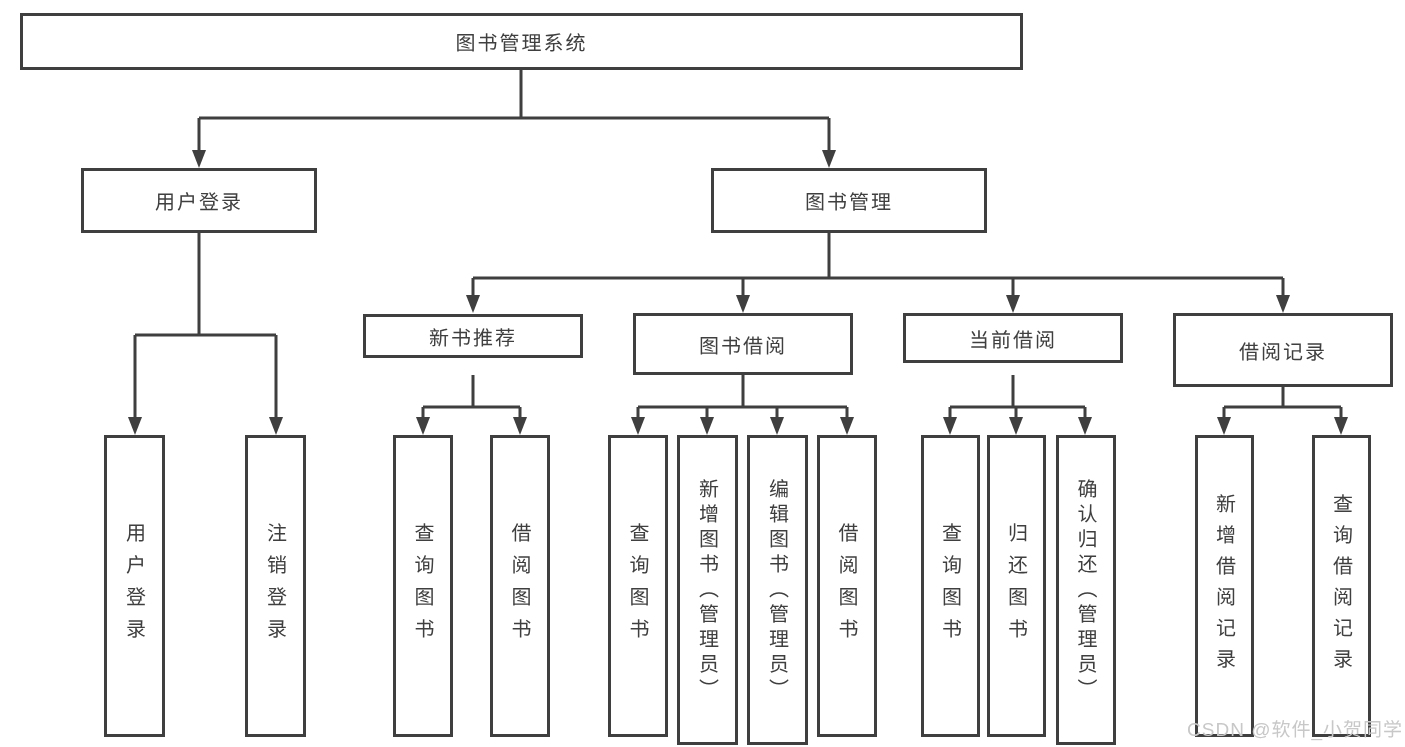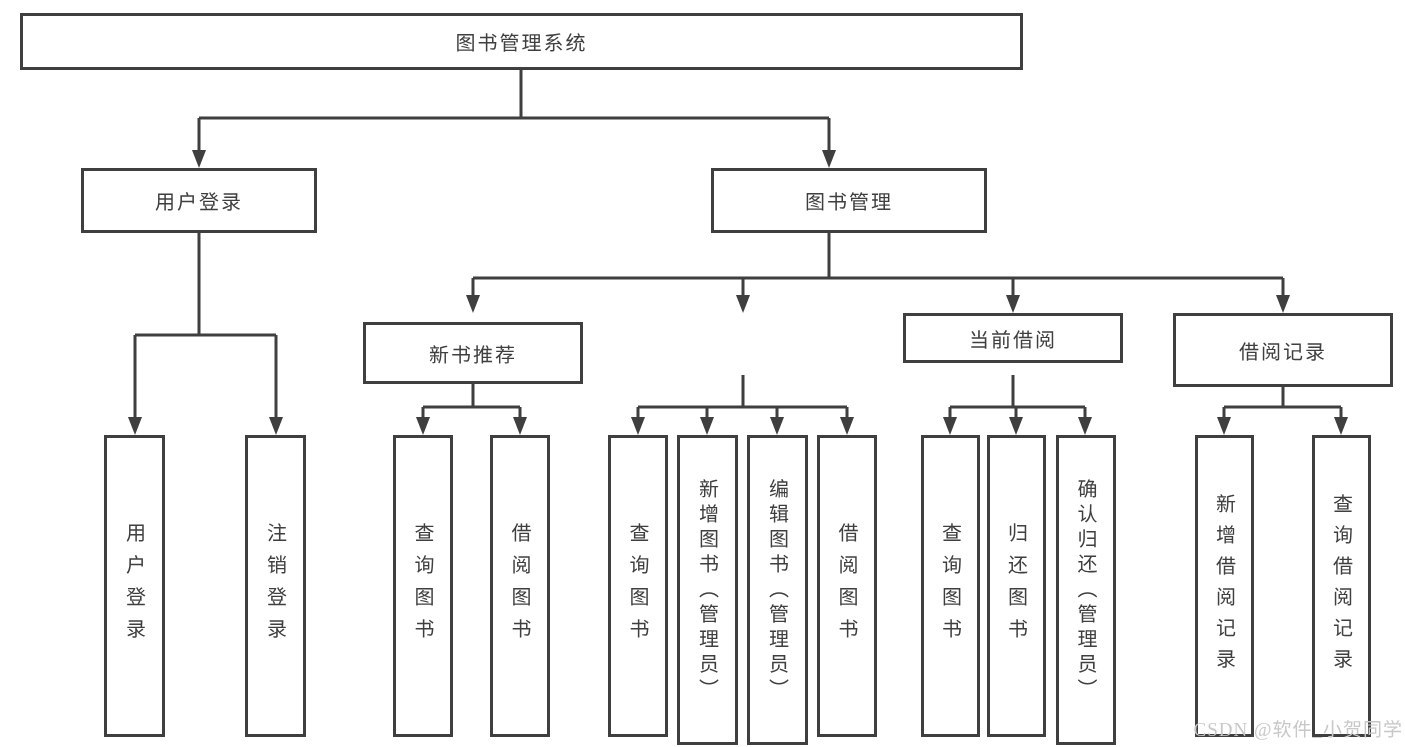--- a/index.html
+++ b/index.html
@@ -15,21 +15,21 @@
   .box.h span{font-size:20px;letter-spacing:2px;white-space:nowrap;}
   .box.v span{
     writing-mode:vertical-rl;text-orientation:mixed;
     font-size:20px;line-height:1.1;white-space:nowrap;
   }
   .ls-a span{letter-spacing:12px;}
   .ls-b span{letter-spacing:11px;}
   .ls-c span{letter-spacing:5px;}
   .watermark{
     position:absolute;top:714px;right:2px;z-index:3;
-    font-size:19px;letter-spacing:1px;color:#c8c8c8;white-space:nowrap;font-family:Liberation Serif, serif;
+    font-size:19px;letter-spacing:1px;color:#c8c8c8;white-space:nowrap;
   }
 </style>
 </head>
 <body>
 
 <div class="stage">
 
   <svg class="wires" width="1405" height="747" viewBox="0 0 1405 747">
     <g stroke="#3f3f3f" stroke-width="3" fill="none">
 
@@ -74,22 +74,25 @@
     <span>图书管理系统</span>
   </div>
 
   <div class="box h" style="left:81px;top:168px;width:236px;height:65px">
     <span>用户登录</span>
   </div>
   <div class="box h" style="left:711px;top:168px;width:276px;height:65px">
     <span>图书管理</span>
   </div>
 
-  <div class="box h" style="left:363px;top:322px;width:220px;height:62px">
+  <div class="box h" style="left:363px;top:314px;width:220px;height:44px">
     <span>新书推荐</span>
+  </div>
+  <div class="box h" style="left:633px;top:313px;width:220px;height:62px">
+    <span>图书借阅</span>
   </div>
   <div class="box h" style="left:903px;top:313px;width:220px;height:50px">
     <span>当前借阅</span>
   </div>
   <div class="box h" style="left:1173px;top:313px;width:220px;height:74px">
     <span>借阅记录</span>
   </div>
 
   <div class="box v ls-a" style="left:104px;top:435px;width:61px;height:302px">
     <span>用户登录</span>

